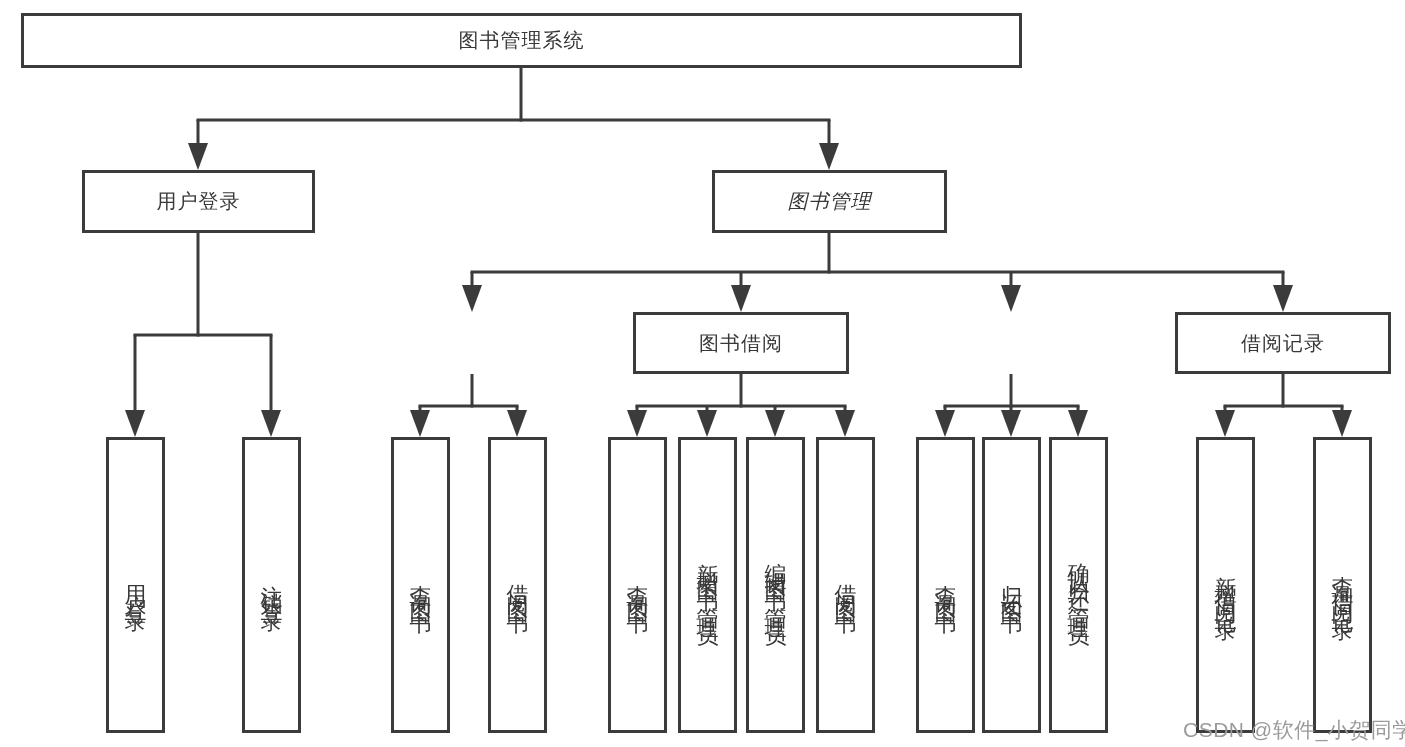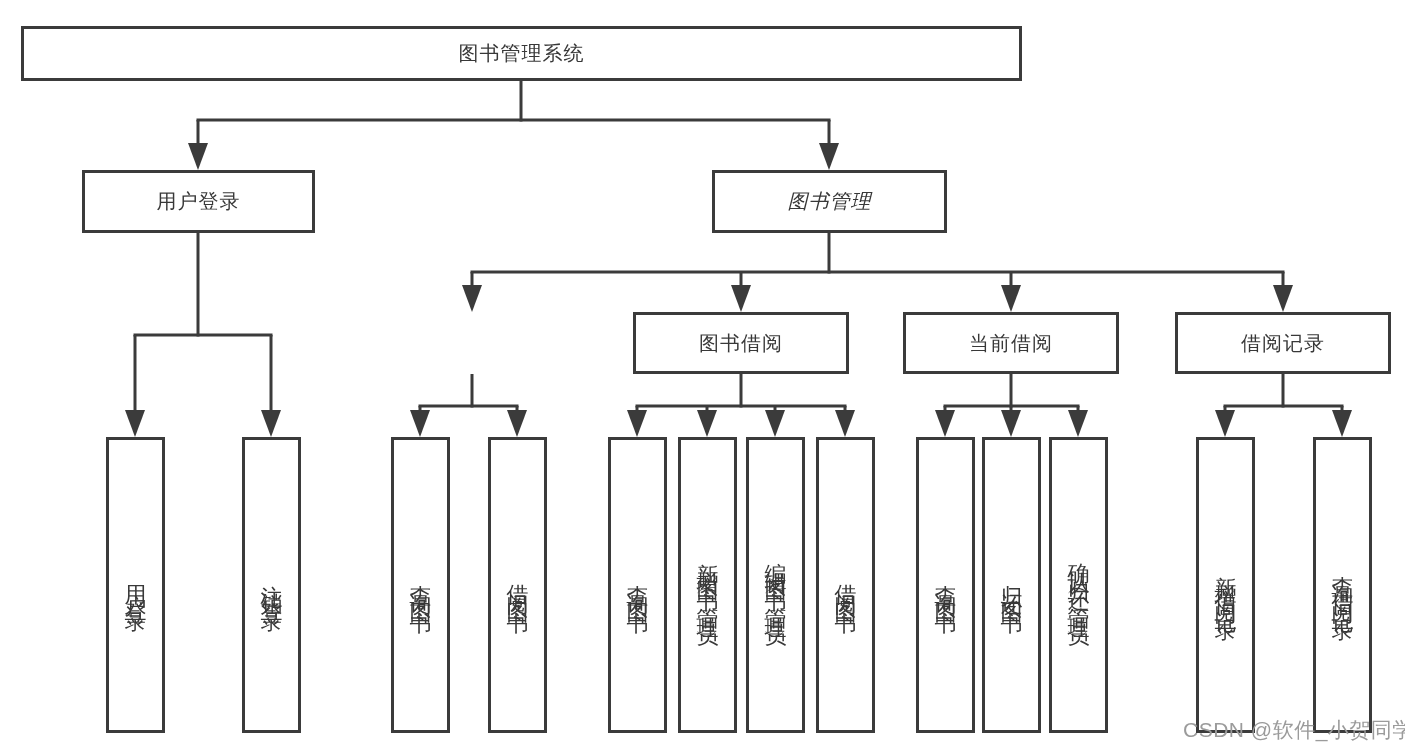--- a/index.html
+++ b/index.html
@@ -122,27 +122,26 @@
       <polygon points="765,410 785,410 775,437"></polygon>
       <polygon points="835,410 855,410 845,437"></polygon>
       <polygon points="935,410 955,410 945,437"></polygon>
       <polygon points="1001,410 1021,410 1011,437"></polygon>
       <polygon points="1068,410 1088,410 1078,437"></polygon>
       <polygon points="1215,410 1235,410 1225,437"></polygon>
       <polygon points="1332,410 1352,410 1342,437"></polygon>
     </g>
   </svg>
 
-  <div class="box hbox" style="left:21px; top:26px; width:1001px; height:55px;">图书管理系统</div>
+  <div class="box hbox" style="left:21px; top:13px; width:1001px; height:55px;">图书管理系统</div>
 
   <div class="box hbox" style="left:82px; top:170px; width:233px; height:63px;">用户登录</div>
   <div class="box hbox" style="left:712px; top:170px; width:235px; height:63px;font-style:italic;">图书管理</div>
 
   <div class="box hbox" style="left:633px; top:312px; width:216px; height:62px;">图书借阅</div>
-  <div class="box hbox" style="left:903px; top:312px; width:216px; height:62px;">当前借阅</div>
   <div class="box hbox" style="left:1175px; top:312px; width:216px; height:62px;">借阅记录</div>
 
   <div class="box vbox" style="left:106px; top:437px; width:59px; height:296px;">
     <span class="vtext">用户登录</span>
   </div>
   <div class="box vbox" style="left:242px; top:437px; width:59px; height:296px;">
     <span class="vtext">注销登录</span>
   </div>
 
   <div class="box vbox" style="left:391px; top:437px; width:59px; height:296px;">

